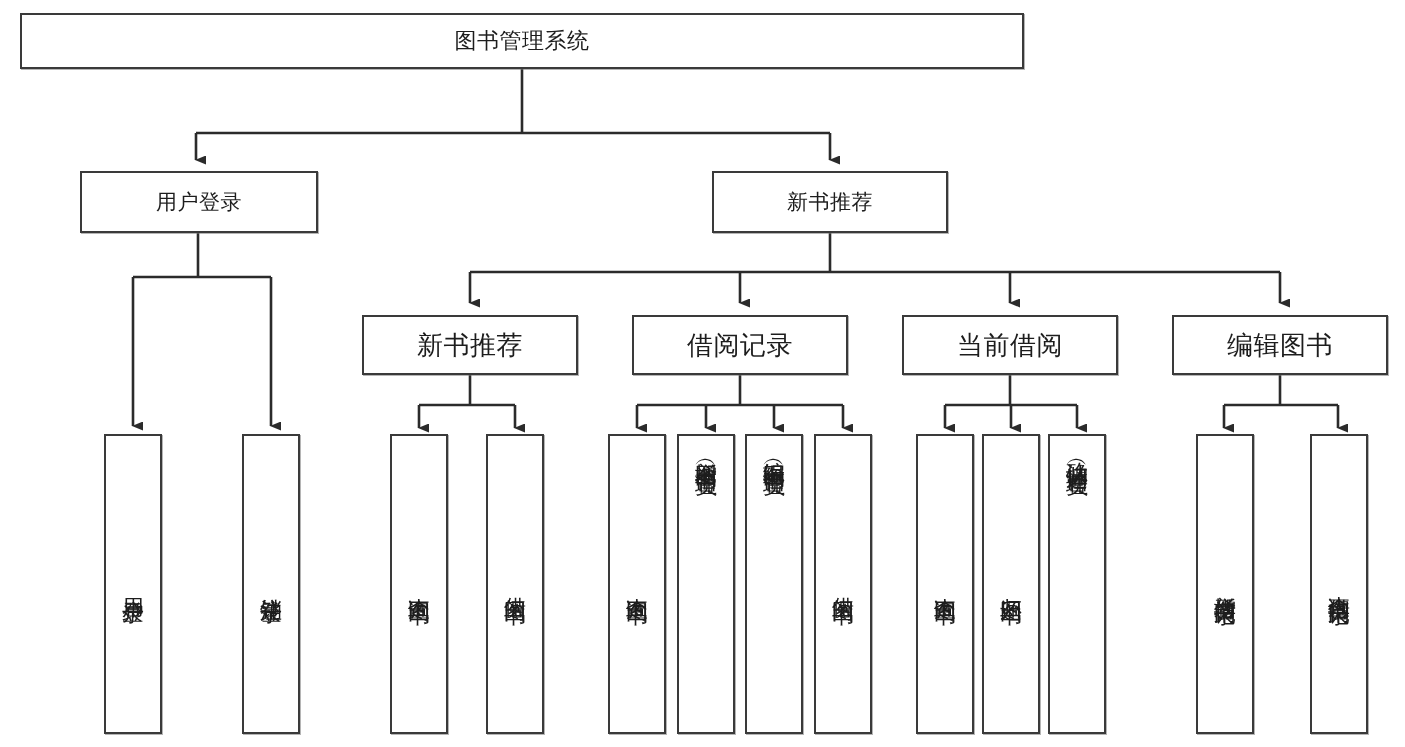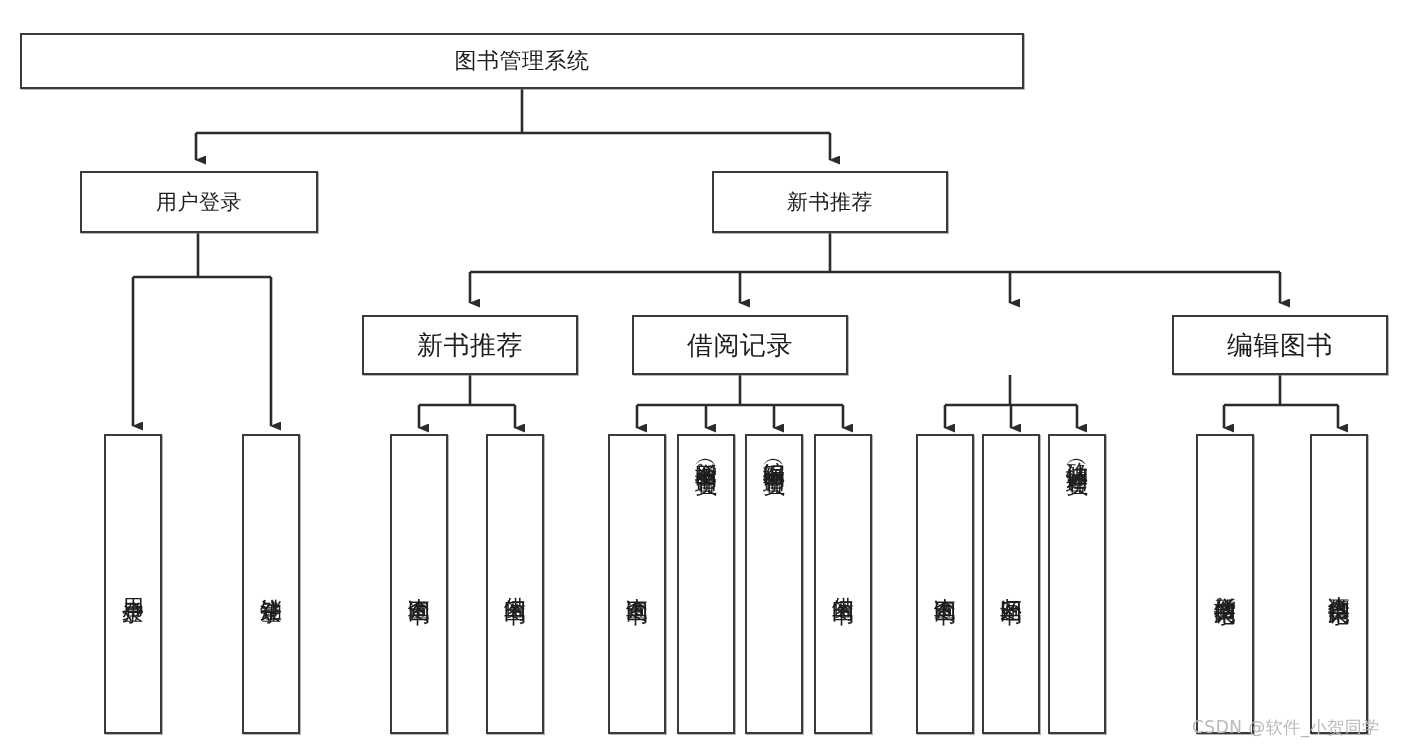--- a/index.html
+++ b/index.html
@@ -123,37 +123,40 @@
       <path d="M 1011 405 L 1011 428" marker-end="url(#arrowhead)"></path>
       <path d="M 1077 405 L 1077 428" marker-end="url(#arrowhead)"></path>
 
       <path d="M 1280 375 L 1280 405"></path>
       <path d="M 1224 405 L 1338 405"></path>
       <path d="M 1224 405 L 1224 428" marker-end="url(#arrowhead)"></path>
       <path d="M 1338 405 L 1338 428" marker-end="url(#arrowhead)"></path>
     </g>
   </svg>
 
-  <div class="node root" style="left:20px; top:13px; width:1004px; height:56px;margin-top:20px;">
+  <div class="node root" style="left:20px; top:13px; width:1004px; height:56px;">
     <span class="node-label">图书管理系统</span>
   </div>
 
   <div class="node level2" style="left:80px; top:171px; width:238px; height:62px;">
     <span class="node-label">用户登录</span>
   </div>
   <div class="node level2" style="left:712px; top:171px; width:236px; height:62px;">
     <span class="node-label">新书推荐</span>
   </div>
 
   <div class="node level3" style="left:362px; top:315px; width:216px; height:60px;">
     <span class="node-label">新书推荐</span>
   </div>
   <div class="node level3" style="left:632px; top:315px; width:216px; height:60px;">
     <span class="node-label">借阅记录</span>
   </div>
+  <div class="node level3" style="left:902px; top:315px; width:216px; height:60px;">
+    <span class="node-label">当前借阅</span>
+  </div>
   <div class="node level3" style="left:1172px; top:315px; width:216px; height:60px;">
     <span class="node-label">编辑图书</span>
   </div>
 
   <div class="node leaf centered" style="left:104px; top:434px; width:58px; height:300px;">
     <span class="node-label">用户登录</span>
   </div>
   <div class="node leaf centered" style="left:242px; top:434px; width:58px; height:300px;">
     <span class="node-label">注销登录</span>
   </div>
@@ -188,15 +191,14 @@
     <span class="node-label">确认归还（管理员）</span>
   </div>
 
   <div class="node leaf centered" style="left:1196px; top:434px; width:58px; height:300px;">
     <span class="node-label">新增借阅记录</span>
   </div>
   <div class="node leaf centered" style="left:1310px; top:434px; width:58px; height:300px;">
     <span class="node-label">查询借阅记录</span>
   </div>
 
-  <div class="watermark" style="left:1192px; top:716px;">CSDN @软件_小贺同学</div>
 
 </div>
 
 </body></html>

